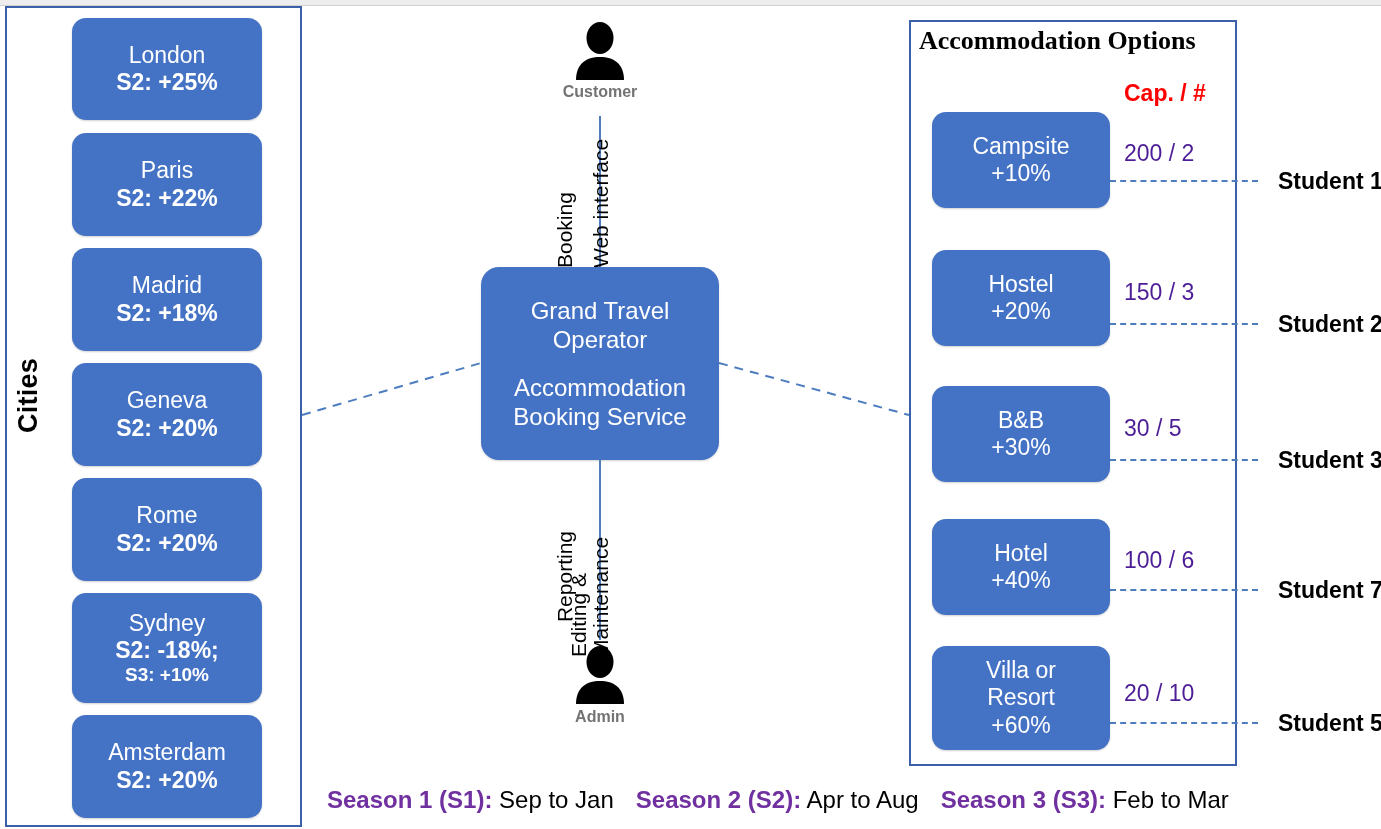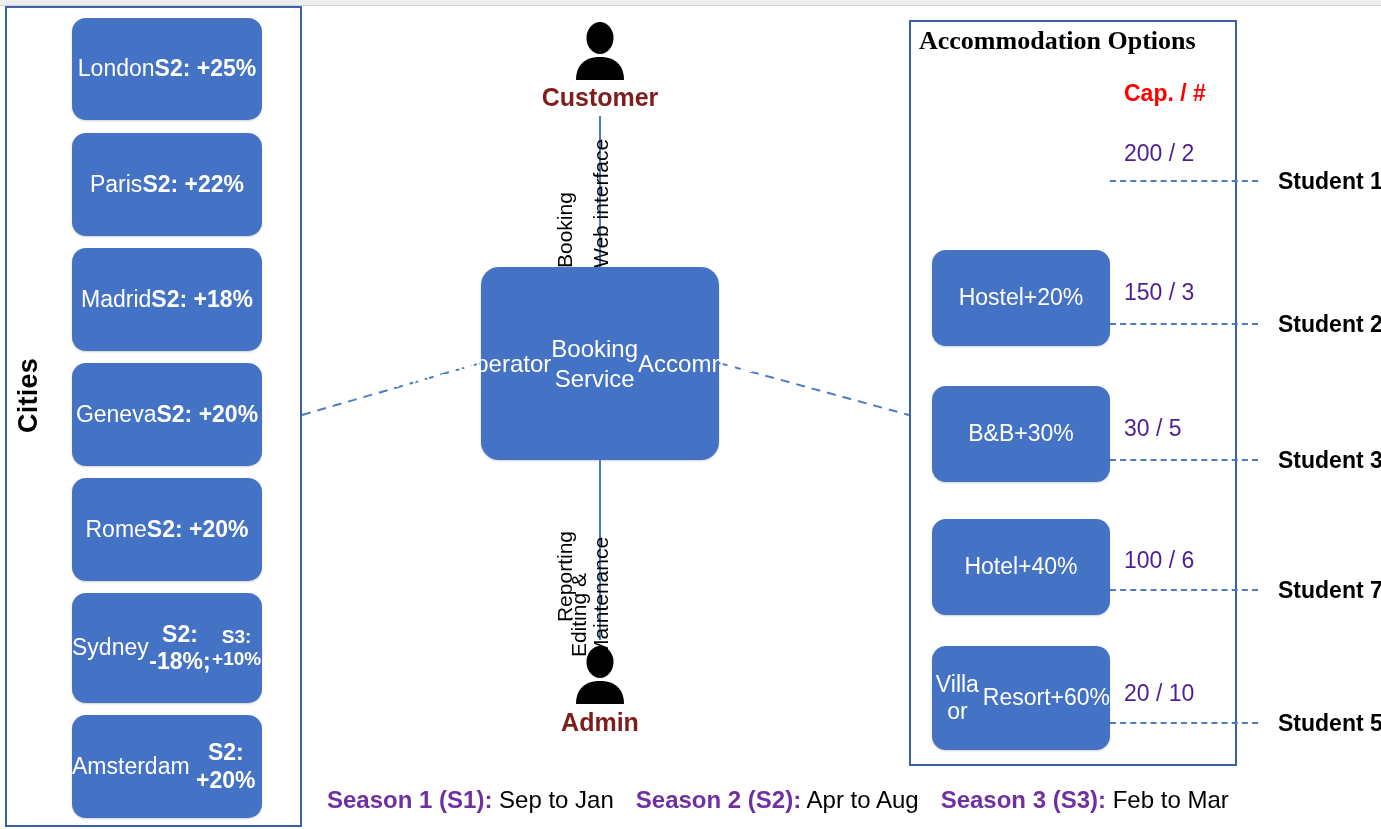--- a/index.html
+++ b/index.html
@@ -26,21 +26,21 @@
     border-bottom: 1px solid #d2d2d2;
   }
 
   
   .node {
     position: absolute;
     background: #4472C4;
     border-radius: 14px;
     color: #ffffff;
     display: flex;
-    flex-direction: row;
+    flex-direction: column;
     align-items: center;
     justify-content: center;
     text-align: center;
     line-height: 1.18;
     box-sizing: border-box;
     box-shadow: 0 1px 2px rgba(0,0,0,0.18);
   }
   .node .l1 { font-size: 23px; }
   .node .l2 { font-size: 23px; font-weight: 600; }
   .node .l3 { font-size: 19px; font-weight: 600; }
@@ -71,23 +71,23 @@
   .city-node { left: 72px; width: 190px; }
 
   
   .actor-icon {
     position: absolute;
     width: 56px;
     height: 58px;
   }
   .actor-label {
     position: absolute;
-    font-size: 25px;
-    font-weight: bold;
-    color: #7f1d1d;
+    font-size: 16px;
+    font-weight: bold;
+    color: #737373;
     text-align: center;
     width: 200px;
   }
   .vline {
     position: absolute;
     width: 0;
     border-left: 2px solid #4D7DBF;
   }
   .rot-label {
     position: absolute;
@@ -218,40 +218,44 @@
   <div class="actor-label" style="left:500px;top:83px">Customer</div>
 
   <div class="vline" style="left:599px;top:116px;height:152px"></div>
   <div class="rot-label" style="left:576px;top:246px">Booking</div>
   <div class="rot-label" style="left:612px;top:246px;max-width:150px;white-space:normal;width:140px">Web interface</div>
 
   <div class="node" id="core-node">
     <span class="core-t">Grand Travel</span>
     <span class="core-t">Operator</span>
     <span class="core-gap"></span>
+    <span class="core-t">Accommodation</span>
     <span class="core-t">Booking Service</span>
-    <span class="core-t">Accommodation</span>
   </div>
 
   <div class="vline" style="left:599px;top:460px;height:180px"></div>
   <div class="rot-label" style="left:576px;top:600px">Reporting</div>
   <div class="rot-label" style="left:612px;top:613px;white-space:normal;width:150px">Editing &amp; Maintenance</div>
 
   <div class="actor-icon" style="left:572px;top:646px">
     <svg viewBox="0 0 56 58" width="56" height="58" aria-hidden="true">
       <ellipse cx="28" cy="16" rx="13.5" ry="16" fill="#000000"></ellipse>
       <path d="M4 58 C4 42 14 35 28 35 C42 35 52 42 52 58 Z" fill="#000000"></path>
     </svg>
   </div>
   <div class="actor-label" style="left:500px;top:708px">Admin</div>
 
   <div class="panel" id="acc-panel"></div>
   <div id="acc-title">Accommodation Options</div>
   <div id="cap-header">Cap. / #</div>
 
+  <div class="node acc-node" style="top:112px;height:96px">
+    <span class="l1">Campsite</span>
+    <span class="l1">+10%</span>
+  </div>
   <div class="cap-val" style="left:1124px;top:140px">200 / 2</div>
   <div class="dash-h" style="left:1110px;top:180px;width:148px"></div>
   <div class="student-label" style="top:168px">Student 1</div>
 
   <div class="node acc-node" style="top:250px;height:96px">
     <span class="l1">Hostel</span>
     <span class="l1">+20%</span>
   </div>
   <div class="cap-val" style="left:1124px;top:279px">150 / 3</div>
   <div class="dash-h" style="left:1110px;top:323px;width:148px"></div>

